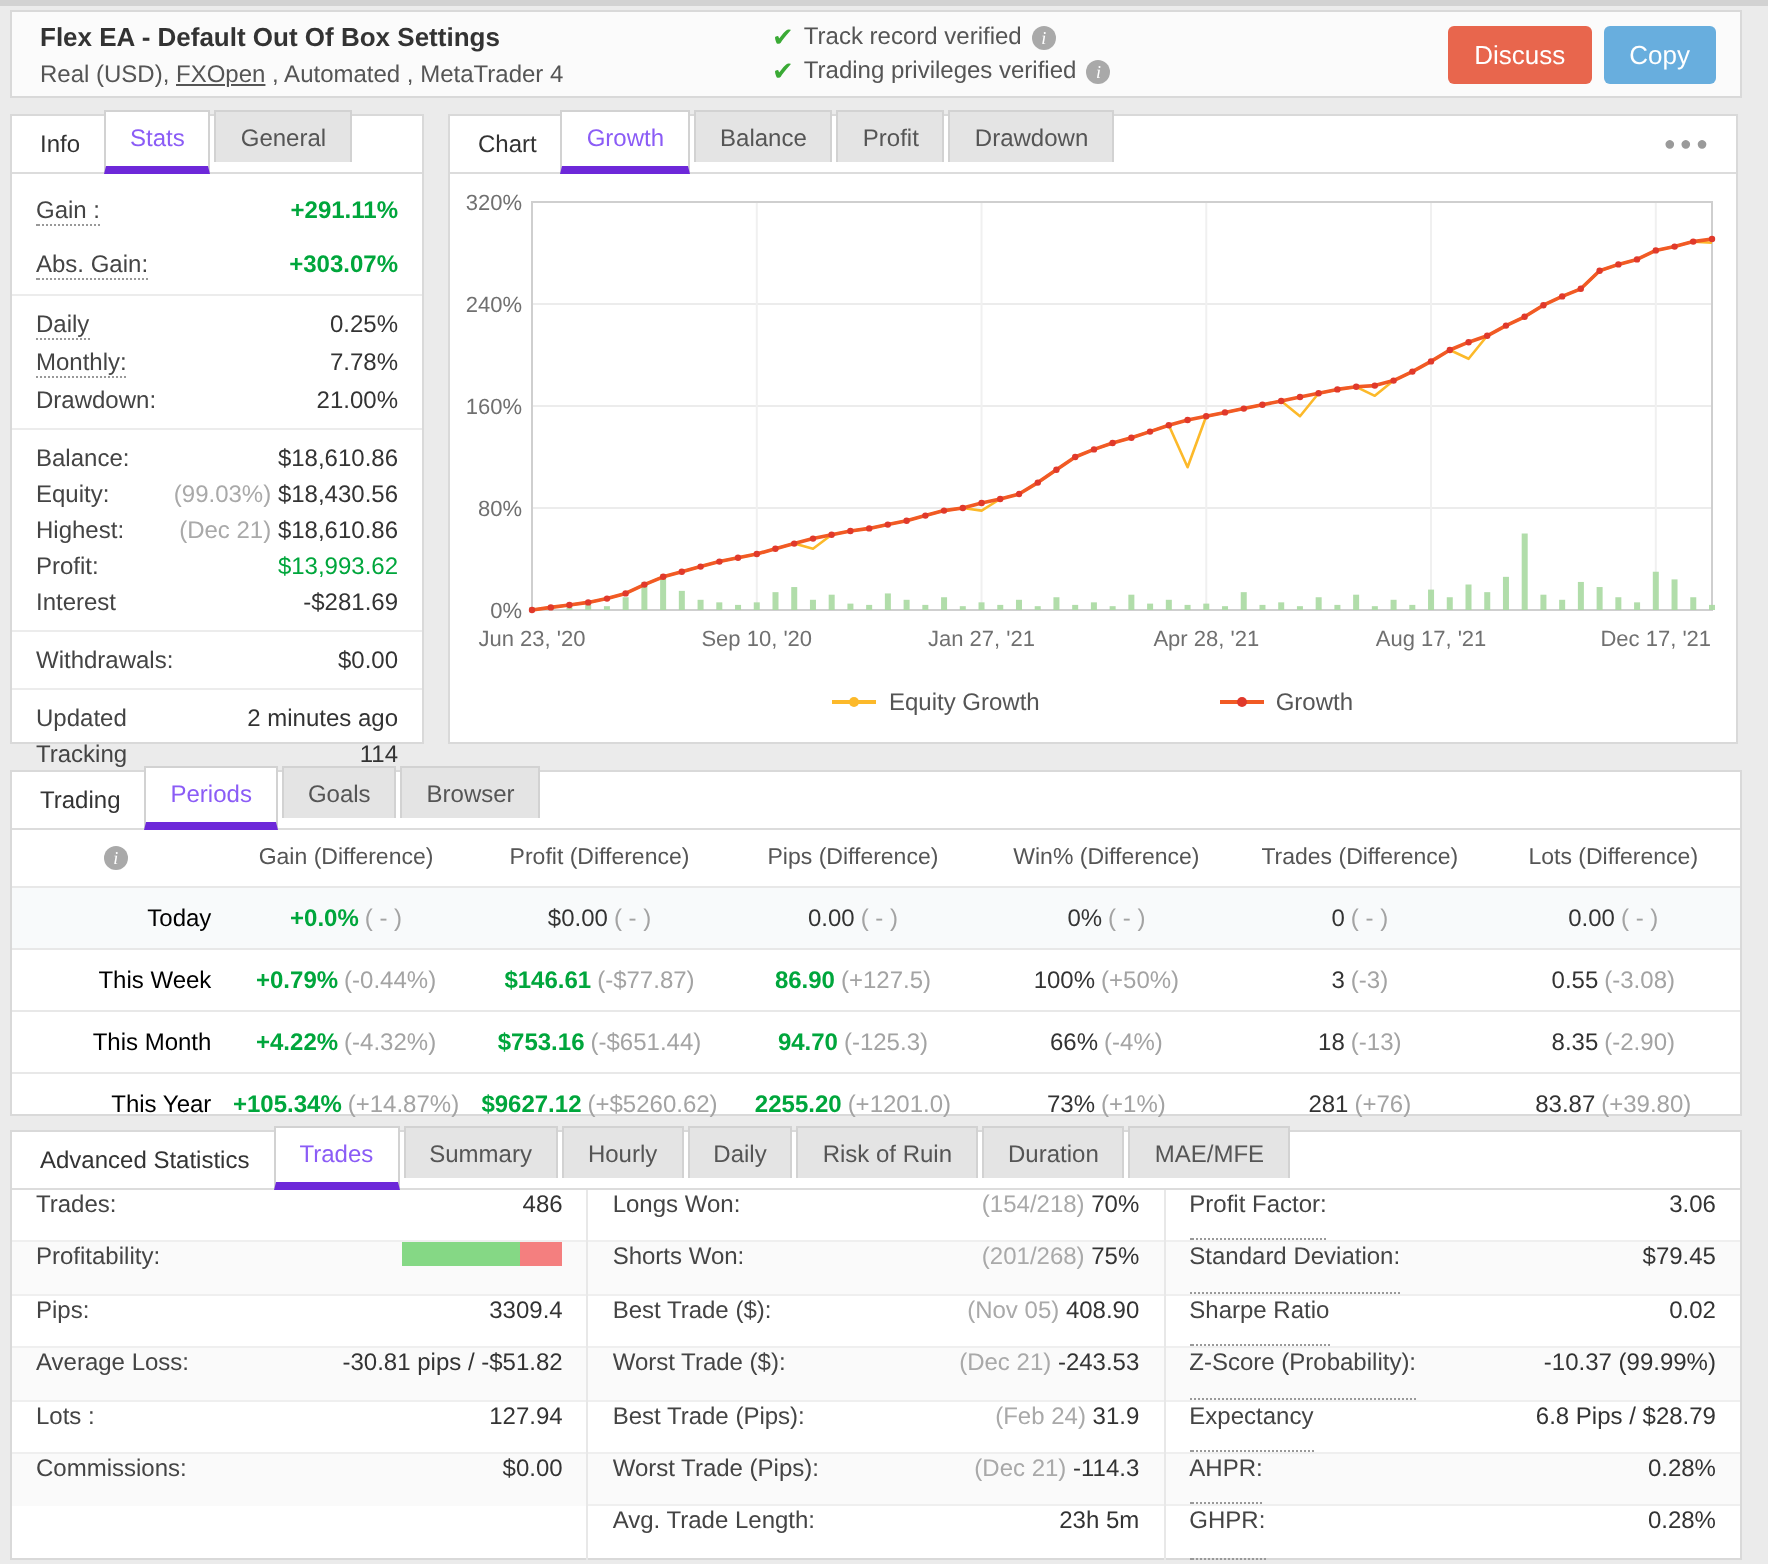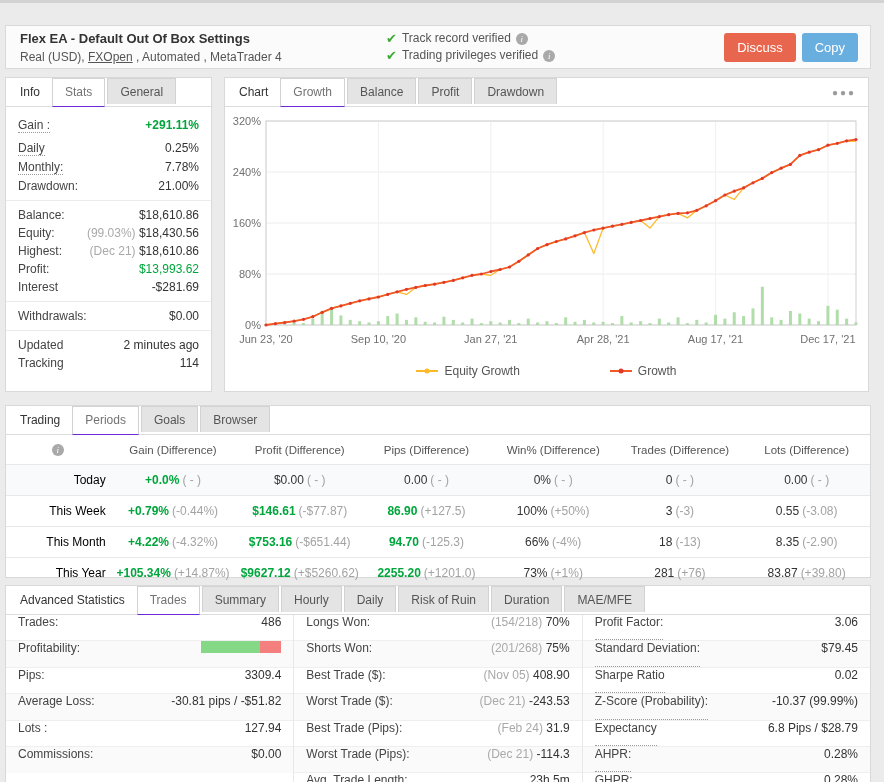--- a/index.html
+++ b/index.html
@@ -1,41 +1,41 @@
 <!DOCTYPE html>
 <html><head>
 <meta charset="utf-8">
 <style>
   * { margin:0; padding:0; box-sizing:border-box; }
   html,body { background:#ebebeb; }
   body { font-family:"Liberation Sans","DejaVu Sans",sans-serif; font-size:12px; color:#333; }
   .page { position:relative; width:884px; height:782px; background:#ebebeb; overflow:hidden; }
   .topstrip { position:absolute; left:0; top:0; width:884px; height:3px; background:#d2d2d2; }
-  .card { position:absolute; background:#fff; border:1px solid #d9d9d9;margin-top:20px; }
+  .card { position:absolute; background:#fff; border:1px solid #d9d9d9; }
 
   
   .hdr { left:5px; top:5px; width:866px; height:44px; background:#fbfbfb; display:flex; align-items:center; }
   .hdr-left { padding-left:14px; width:380px; }
   .hdr-title { font-size:13px; font-weight:bold; color:#333; margin-bottom:4px; }
   .hdr-sub { font-size:12px; color:#555; }
   .hdr-sub a { color:#555; text-decoration:underline; cursor:pointer; }
   .hdr-verified { flex:1; }
   .vrow { display:flex; align-items:center; gap:5px; line-height:17px; color:#555; }
   .check { color:#3aaa35; font-size:13px; font-weight:bold; }
   .info-i { display:inline-block; width:12px; height:12px; border-radius:50%; background:#a9a9a9; color:#fff;
             font-size:9px; line-height:12px; text-align:center; font-style:italic; font-family:"Liberation Serif",serif; cursor:pointer; }
   .hdr-btns { display:flex; gap:6px; padding-right:12px; }
   .btn { color:#fff; font-size:13px; padding:7px 13px; border-radius:3px; border:none; cursor:pointer; font-family:inherit; }
 
   
   .tabbar { display:flex; align-items:flex-end; border-bottom:1px solid #dcdcdc; height:29px; padding-left:2px; background:#fff; }
   .ptitle { padding:0 12px 7px 12px; color:#333; }
   .tab { display:inline-block; padding:6px 12px 5px; margin-right:2px; background:#e4e4e4; border:1px solid #d2d2d2;
          border-bottom:none; color:#555; cursor:pointer; }
-  .tab.active { background:#fff; color:#737373; margin-bottom:-1px; padding-bottom:7px; border-bottom:1px solid #6d28d9;text-align:right; }
+  .tab.active { background:#fff; color:#8b5cf6; margin-bottom:-1px; padding-bottom:7px; border-bottom:4px solid #6d28d9;text-align:right; }
   .menu-dots { margin-left:auto; padding:0 12px 8px; color:#9a9a9a; font-size:10px; letter-spacing:2px; cursor:pointer; }
 
   
   .info-panel { left:5px; top:57px; width:207px; height:315px; }
   .ilist { padding-top:5px; }
   .irow { display:flex; justify-content:space-between; align-items:baseline; padding:2px 12px; }
   .irow.ibig { padding:6px 12px; }
   .irow.iend { border-bottom:1px solid #ececec; padding-bottom:7px; margin-bottom:5px; }
   .ilabel { color:#444; }
   .ival { color:#333; text-align:right; }
@@ -108,20 +108,24 @@
 
   <div class="card info-panel">
     <div class="tabbar">
       <span class="ptitle">Info</span>
       <span id="info-tabs"><span class="tab active">Stats</span><span class="tab">General</span></span>
     </div>
     <div class="ilist" id="info-list">
         <div class="irow ibig">
           <span class="ilabel dotted">Gain :</span>
           <span class="ival green bold"><span>+291.11%</span></span>
+        </div>
+        <div class="irow ibig iend">
+          <span class="ilabel dotted">Abs. Gain:</span>
+          <span class="ival green bold"><span>+303.07%</span></span>
         </div>
         <div class="irow">
           <span class="ilabel dotted">Daily</span>
           <span class="ival "><span>0.25%</span></span>
         </div>
         <div class="irow">
           <span class="ilabel dotted">Monthly:</span>
           <span class="ival "><span>7.78%</span></span>
         </div>
         <div class="irow iend">

